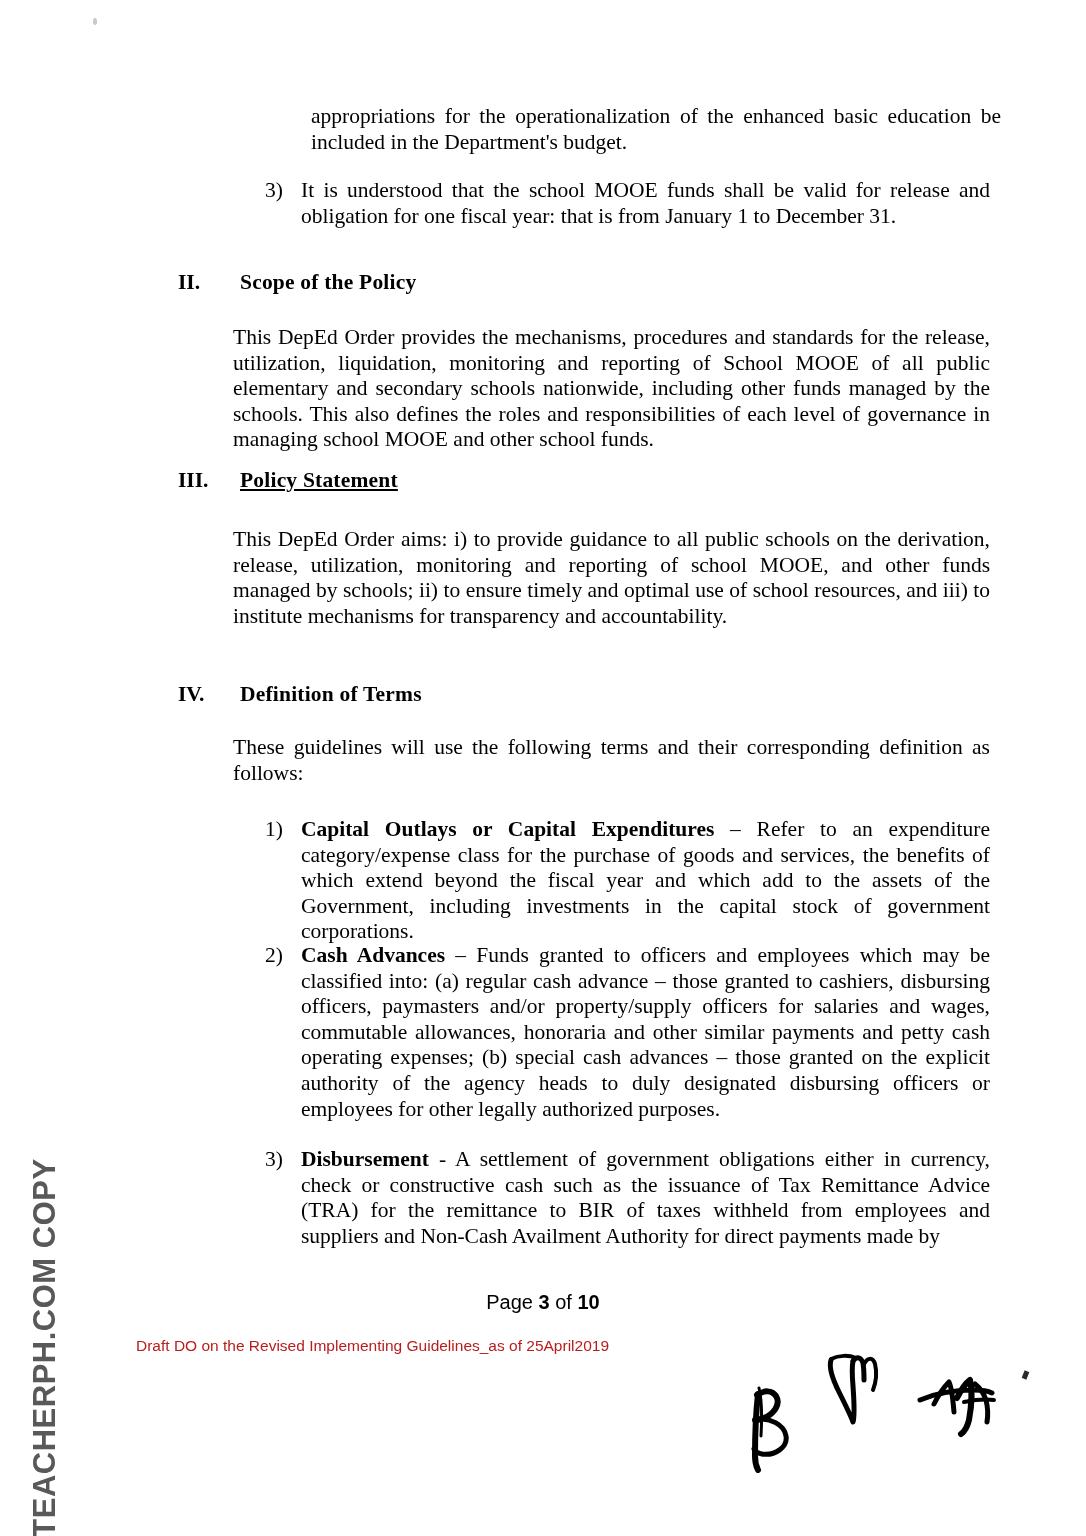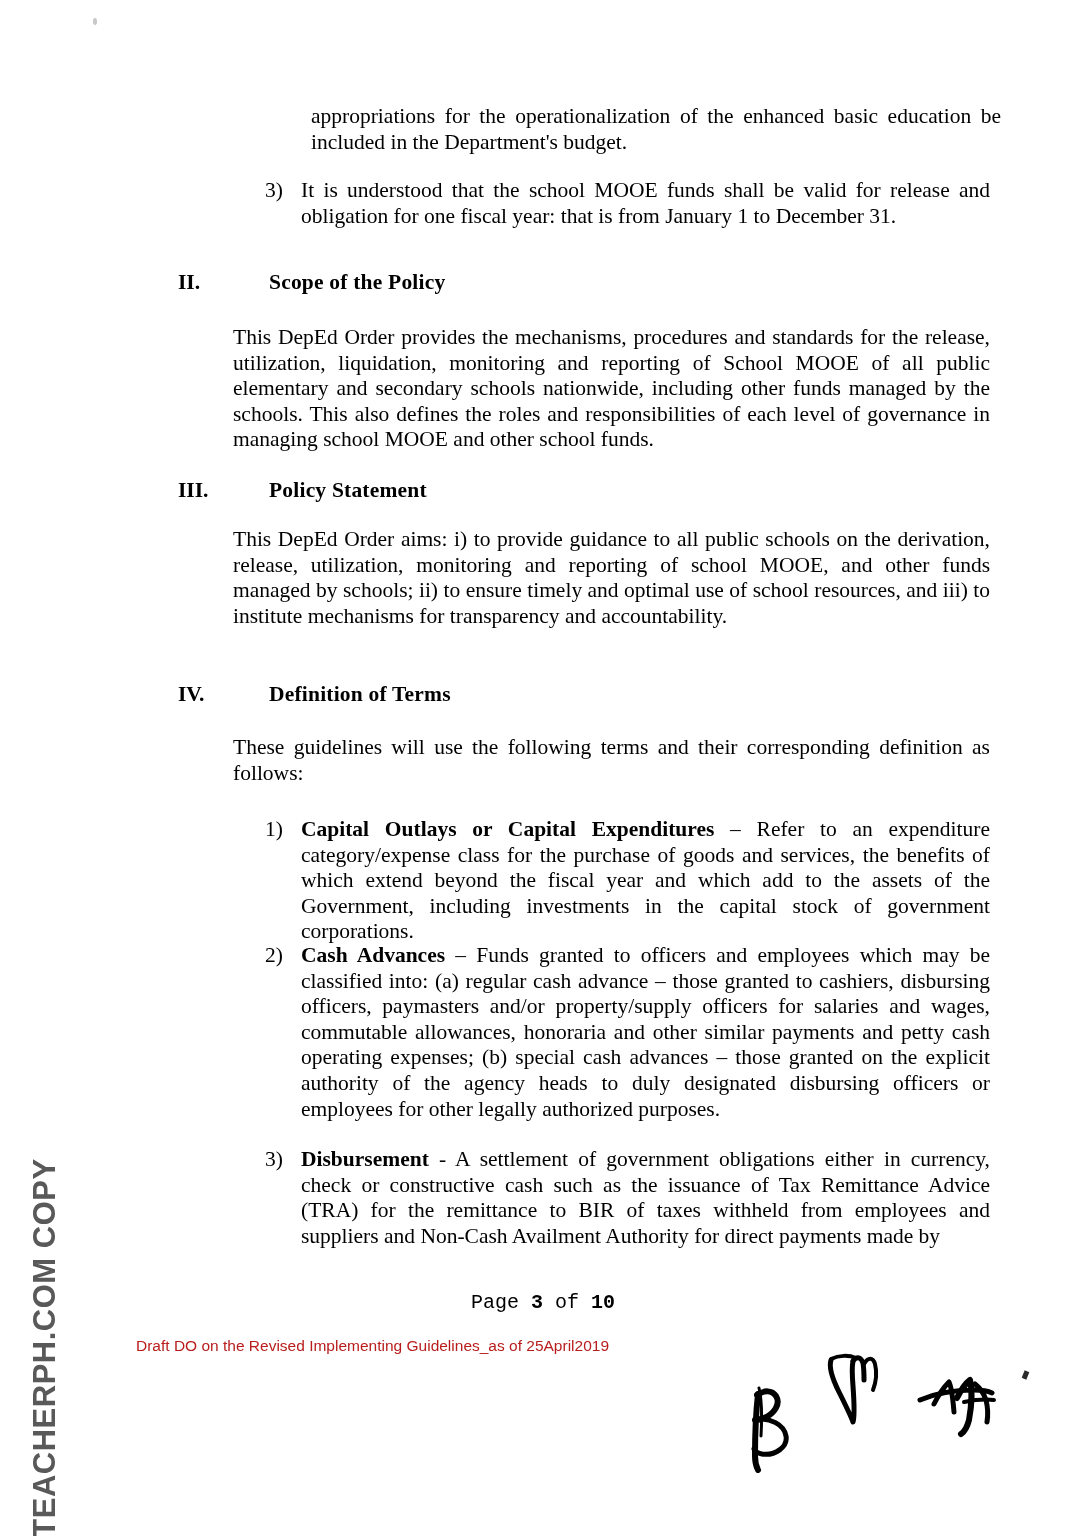--- a/index.html
+++ b/index.html
@@ -96,34 +96,34 @@
     font-size: 21.5px;
     line-height: 25px;
   }
   .section .rn {
     position: absolute;
     left: 0;
     top: 0;
     margin-left: 8px;
   }
   .section .title {
-    margin-left: 99px;
+    margin-left: 70px;
     letter-spacing: 0.2px;
   }
 
   .bterm { font-weight: bold; }
 
   
   .pagenum {
     position: absolute;
     left: 0;
     top: 1291px;
     width: 1086px;
     text-align: center;
-    font-family: Liberation Mono, monospace;
+    font-family: Liberation Sans, sans-serif;
     font-size: 20px;
     color: #000;
   }
   .pagenum b { font-weight: bold; }
 
   .draftline {
     position: absolute;
     left: 136px;
     top: 1337px;
     font-family: "Liberation Sans", sans-serif;
@@ -154,21 +154,21 @@
       <span class="num">3)</span>
       <span class="txt" style="display:block;">It is understood that the school MOOE funds shall be valid for release and obligation for one fiscal year: that is from January 1 to December 31.</span>
     </div>
 
     <div class="section" style="left:170px; top:270px; width:700px;">
       <span class="rn">II.</span>
       <span class="title">Scope of the Policy</span>
     </div>
     <div class="para" style="left:233px; top:325px; width:757px;">This DepEd Order provides the mechanisms, procedures and standards for the release, utilization, liquidation, monitoring and reporting of School MOOE of all public elementary and secondary schools nationwide, including other funds managed by the schools. This also defines the roles and responsibilities of each level of governance in managing school MOOE and other school funds.</div>
 
-    <div class="section" style="left:170px; top:478px; width:700px;">
+    <div class="section" style="left:170px; top:468px; width:700px;text-decoration:underline;">
       <span class="rn">III.</span>
       <span class="title">Policy Statement</span>
     </div>
     <div class="para" style="left:233px; top:527px; width:757px;">This DepEd Order aims: i) to provide guidance to all public schools on the derivation, release, utilization, monitoring and reporting of school MOOE, and other funds managed by schools; ii) to ensure timely and optimal use of school resources, and iii) to institute mechanisms for transparency and accountability.</div>
 
     <div class="section" style="left:170px; top:682px; width:700px;">
       <span class="rn">IV.</span>
       <span class="title">Definition of Terms</span>
     </div>
     <div class="para" style="left:233px; top:735px; width:757px;">These guidelines will use the following terms and their corresponding definition as follows:</div>

